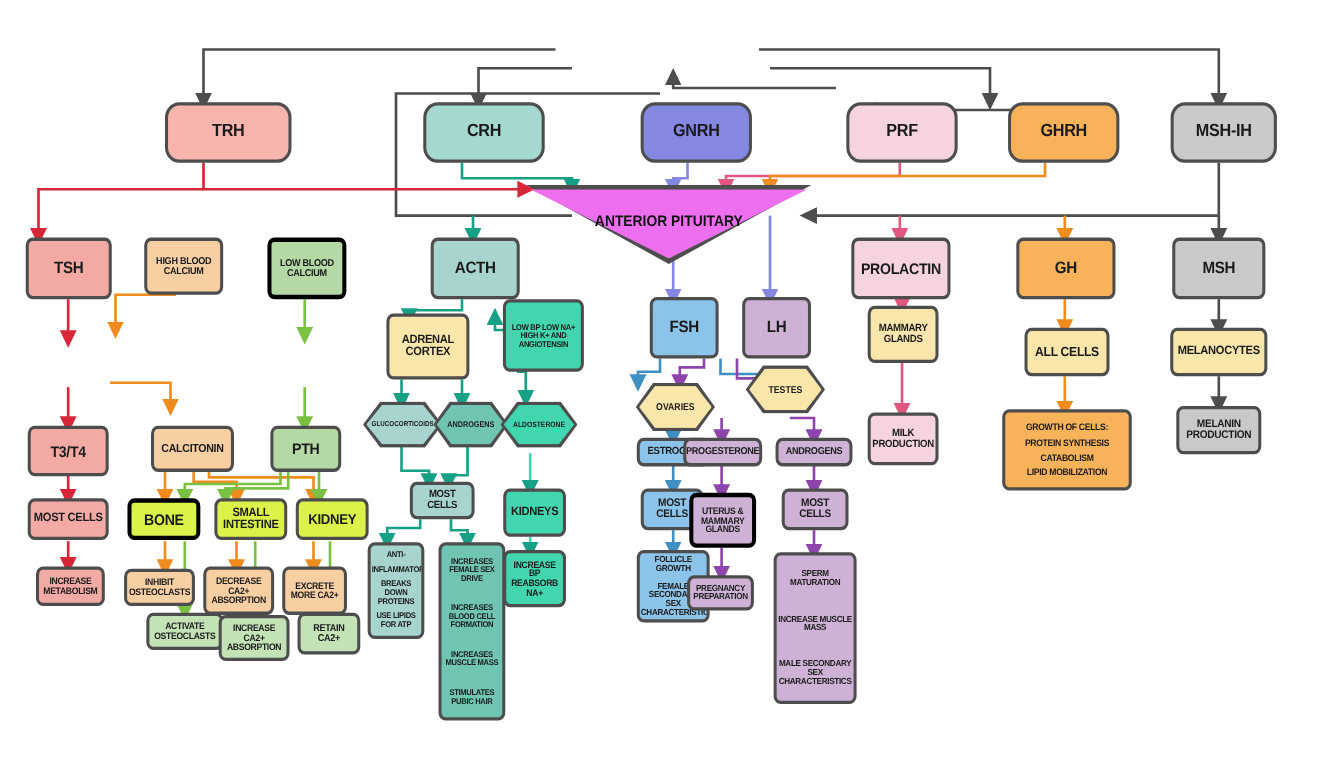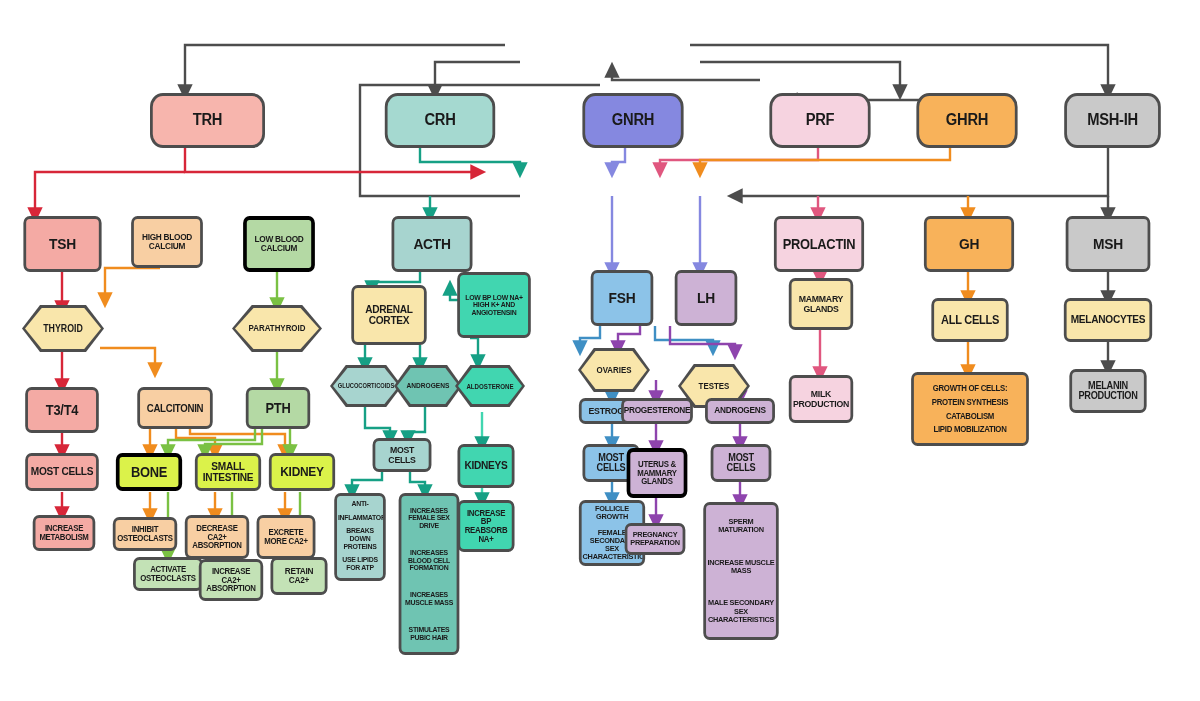--- a/index.html
+++ b/index.html
@@ -157,50 +157,45 @@
   </svg>
 
 
   <div class="node rr" style="left:145px;top:93px;width:125px;height:55px;background:#f7b5ad;font-size:16px;">TRH</div>
   <div class="node rr" style="left:380px;top:93px;width:120px;height:55px;background:#a5d9d0;font-size:16px;">CRH</div>
   <div class="node rr" style="left:578px;top:93px;width:110px;height:55px;background:#8588e0;font-size:16px;">GNRH</div>
   <div class="node rr" style="left:765px;top:93px;width:110px;height:55px;background:#f6d3e0;font-size:16px;">PRF</div>
   <div class="node rr" style="left:912px;top:93px;width:110px;height:55px;background:#f8b25a;font-size:16px;">GHRH</div>
   <div class="node rr" style="left:1060px;top:93px;width:105px;height:55px;background:#c9c9c9;font-size:16px;">MSH-IH</div>
 
+  <div class="tri" style="left:478px;top:168px;width:260px;height:72px;">
+    <div class="triborder"></div>
+    <div class="triface" style="background:#ee6ef0;"></div>
+    <div class="bigLabel" style="font-size:14px;padding-top:24px;">ANTERIOR PITUITARY</div>
+  </div>
 
   <div class="node rect" style="left:20px;top:216px;width:85px;height:56px;background:#f4aaa4;font-size:15px;">TSH</div>
   <div class="node rect" style="left:128px;top:216px;width:78px;height:52px;background:#f8cfa3;font-size:9px;">HIGH BLOOD CALCIUM</div>
   <div class="node rect thick" style="left:240px;top:216px;width:78px;height:56px;background:#b4d9a4;font-size:9px;">LOW BLOOD CALCIUM</div>
   <div class="node rect" style="left:388px;top:216px;width:88px;height:56px;background:#a7d4cf;font-size:15px;">ACTH</div>
   <div class="node rect" style="left:770px;top:216px;width:98px;height:56px;background:#f6d3e0;font-size:14px;">PROLACTIN</div>
   <div class="node rect" style="left:920px;top:216px;width:98px;height:56px;background:#f8b25a;font-size:15px;">GH</div>
   <div class="node rect" style="left:1062px;top:216px;width:92px;height:56px;background:#c9c9c9;font-size:15px;">MSH</div>
 
   <div class="node rect" style="left:588px;top:270px;width:68px;height:56px;background:#8cc3e8;font-size:15px;">FSH</div>
   <div class="node rect" style="left:672px;top:270px;width:68px;height:56px;background:#cdb2d5;font-size:15px;">LH</div>
 
-  <div class="hex" style="position:absolute;left:22px;top:305px;width:82px;height:47px;">
-    <div class="hexborder"></div>
-      <div class="hexface" style="background:#f9e6ab;"></div>
-    <div class="hexlabel" style="font-size:10px;">THYROID</div>
-  </div>
-  <div class="hex" style="position:absolute;left:232px;top:305px;width:90px;height:47px;">
-    <div class="hexborder"></div>
-      <div class="hexface" style="background:#f9e6ab;"></div>
-    <div class="hexlabel" style="font-size:9px;">PARATHYROID</div>
-  </div>
   <div class="node rect" style="left:348px;top:285px;width:82px;height:60px;background:#f9e6ab;font-size:11px;">ADRENAL CORTEX</div>
   <div class="node rect" style="left:454px;top:272px;width:80px;height:66px;background:#41d6b0;font-size:7.5px;">LOW BP LOW NA+ HIGH K+ AND ANGIOTENSIN</div>
   <div class="hex" style="position:absolute;left:578px;top:348px;width:72px;height:44px;">
     <div class="hexborder"></div>
       <div class="hexface" style="background:#f9e6ab;"></div>
     <div class="hexlabel" style="font-size:9px;">OVARIES</div>
   </div>
-  <div class="hex" style="position:absolute;left:678px;top:364px;width:72px;height:44px;">
+  <div class="hex" style="position:absolute;left:678px;top:332px;width:72px;height:44px;">
     <div class="hexborder"></div>
       <div class="hexface" style="background:#f9e6ab;"></div>
     <div class="hexlabel" style="font-size:9px;">TESTES</div>
   </div>
   <div class="node rect" style="left:786px;top:278px;width:70px;height:52px;background:#f9e6ab;font-size:9.5px;">MAMMARY GLANDS</div>
   <div class="node rect" style="left:928px;top:298px;width:84px;height:44px;background:#f9e6ab;font-size:12px;">ALL CELLS</div>
   <div class="node rect" style="left:1060px;top:298px;width:96px;height:44px;background:#f9e6ab;font-size:11px;">MELANOCYTES</div>
 
   <div class="node rect" style="left:22px;top:387px;width:80px;height:46px;background:#f4aaa4;font-size:14px;">T3/T4</div>
   <div class="node rect" style="left:134px;top:387px;width:82px;height:42px;background:#f8cfa3;font-size:10.5px;">CALCITONIN</div>

